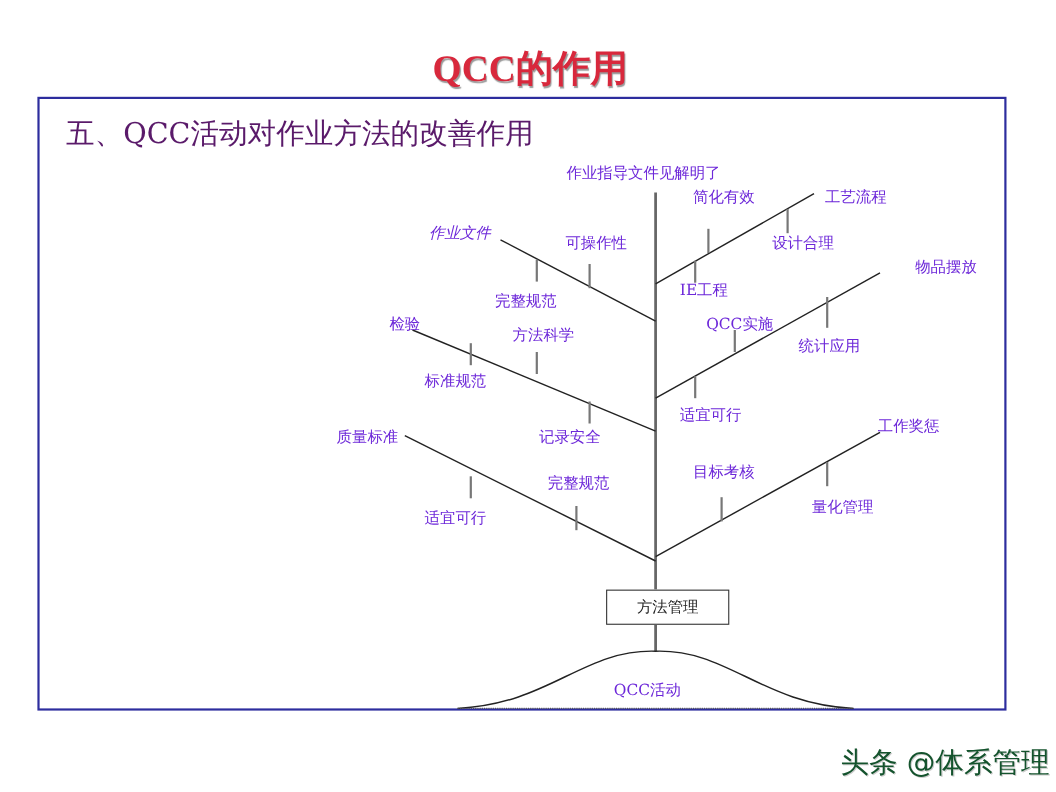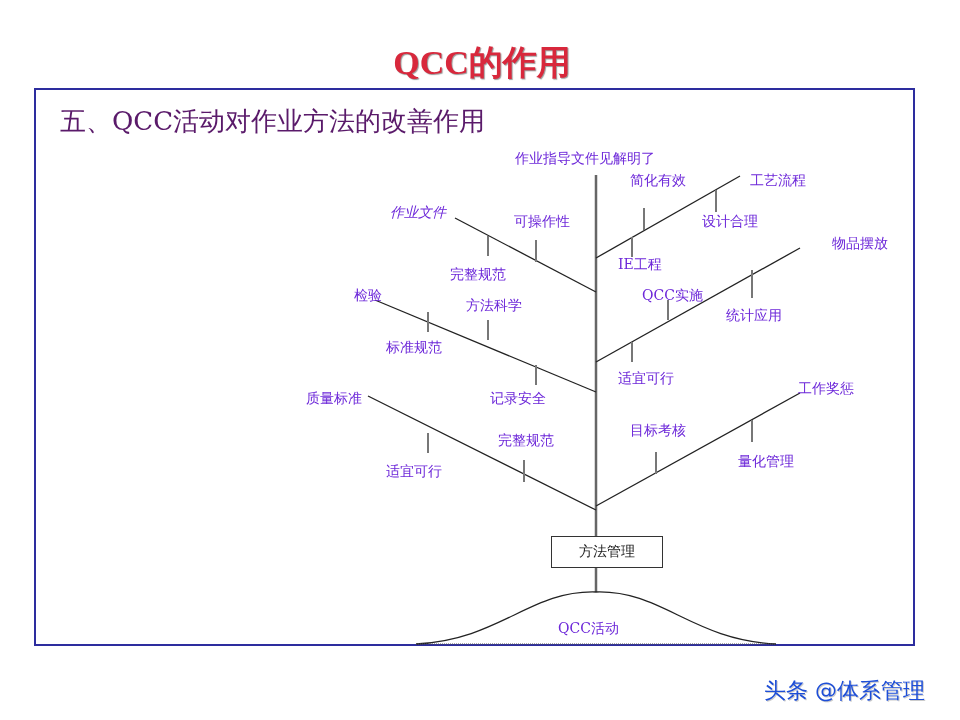--- a/index.html
+++ b/index.html
@@ -11,21 +11,21 @@
   .frame { position:absolute; left:34px; top:88px; width:881px; height:558px;
          border:2px solid #2d2d9e; box-sizing:border-box; }
   .section-heading { position:absolute; left:60px; top:104px; font-size:26px; color:#5a1a6a;
          font-family:"DejaVu Serif","Liberation Serif",serif; white-space:nowrap; }
   svg.diagram { position:absolute; left:0; top:0; width:960px; height:720px; }
   .lbl { position:absolute; font-size:14px; color:#6d28d9; white-space:nowrap;
          font-family:"DejaVu Serif","Liberation Serif",serif; line-height:16px; }
   .method-box { position:absolute; left:551px; top:536px; width:112px; height:32px;
          border:1px solid #333; background:#fff; box-sizing:border-box;
          font-size:14px; color:#222; display:flex; align-items:center; justify-content:center; }
-  .watermark { position:absolute; left:764px; top:676px; font-size:22px; color:#1d4ed8;
+  .watermark { position:absolute; left:764px; top:676px; font-size:26px; color:#14532d;
          font-family:"DejaVu Sans","Liberation Sans",sans-serif; text-shadow:1px 1px 0 #ccc; white-space:nowrap; }
 </style>
 </head>
 <body>
 
 <div class="slide-title">QCC的作用</div>
 
 <div class="frame"></div>
 
 <div class="section-heading">五、QCC活动对作业方法的改善作用</div>

